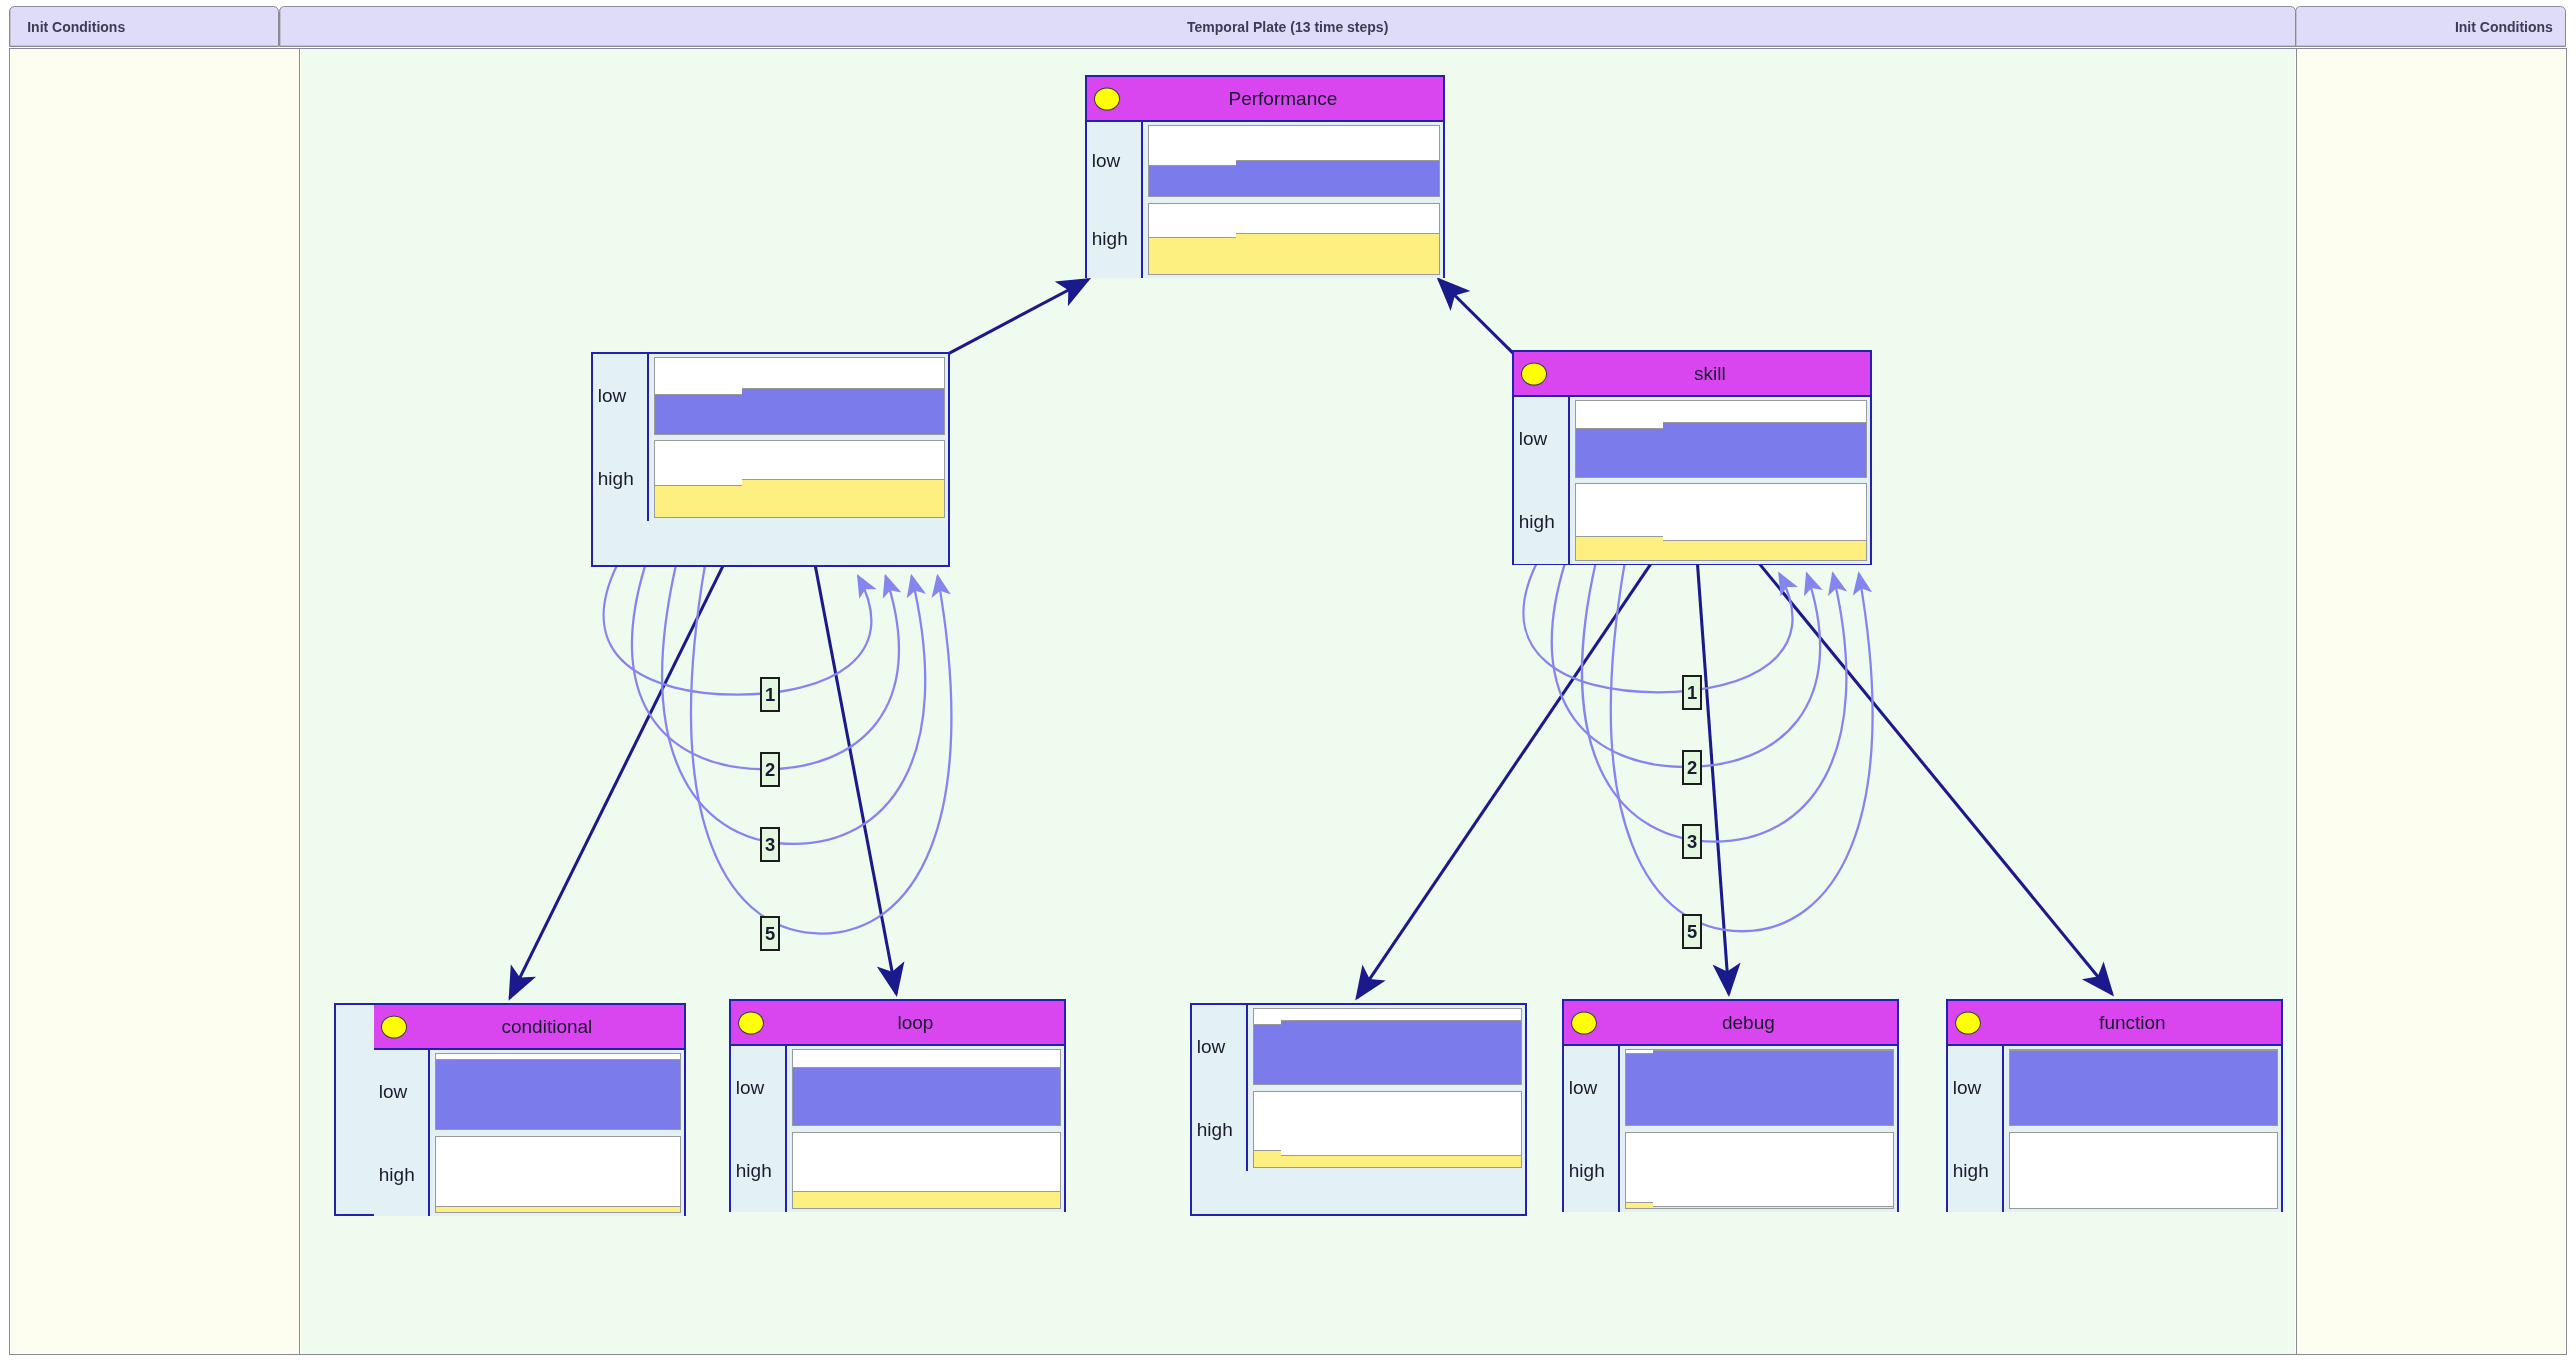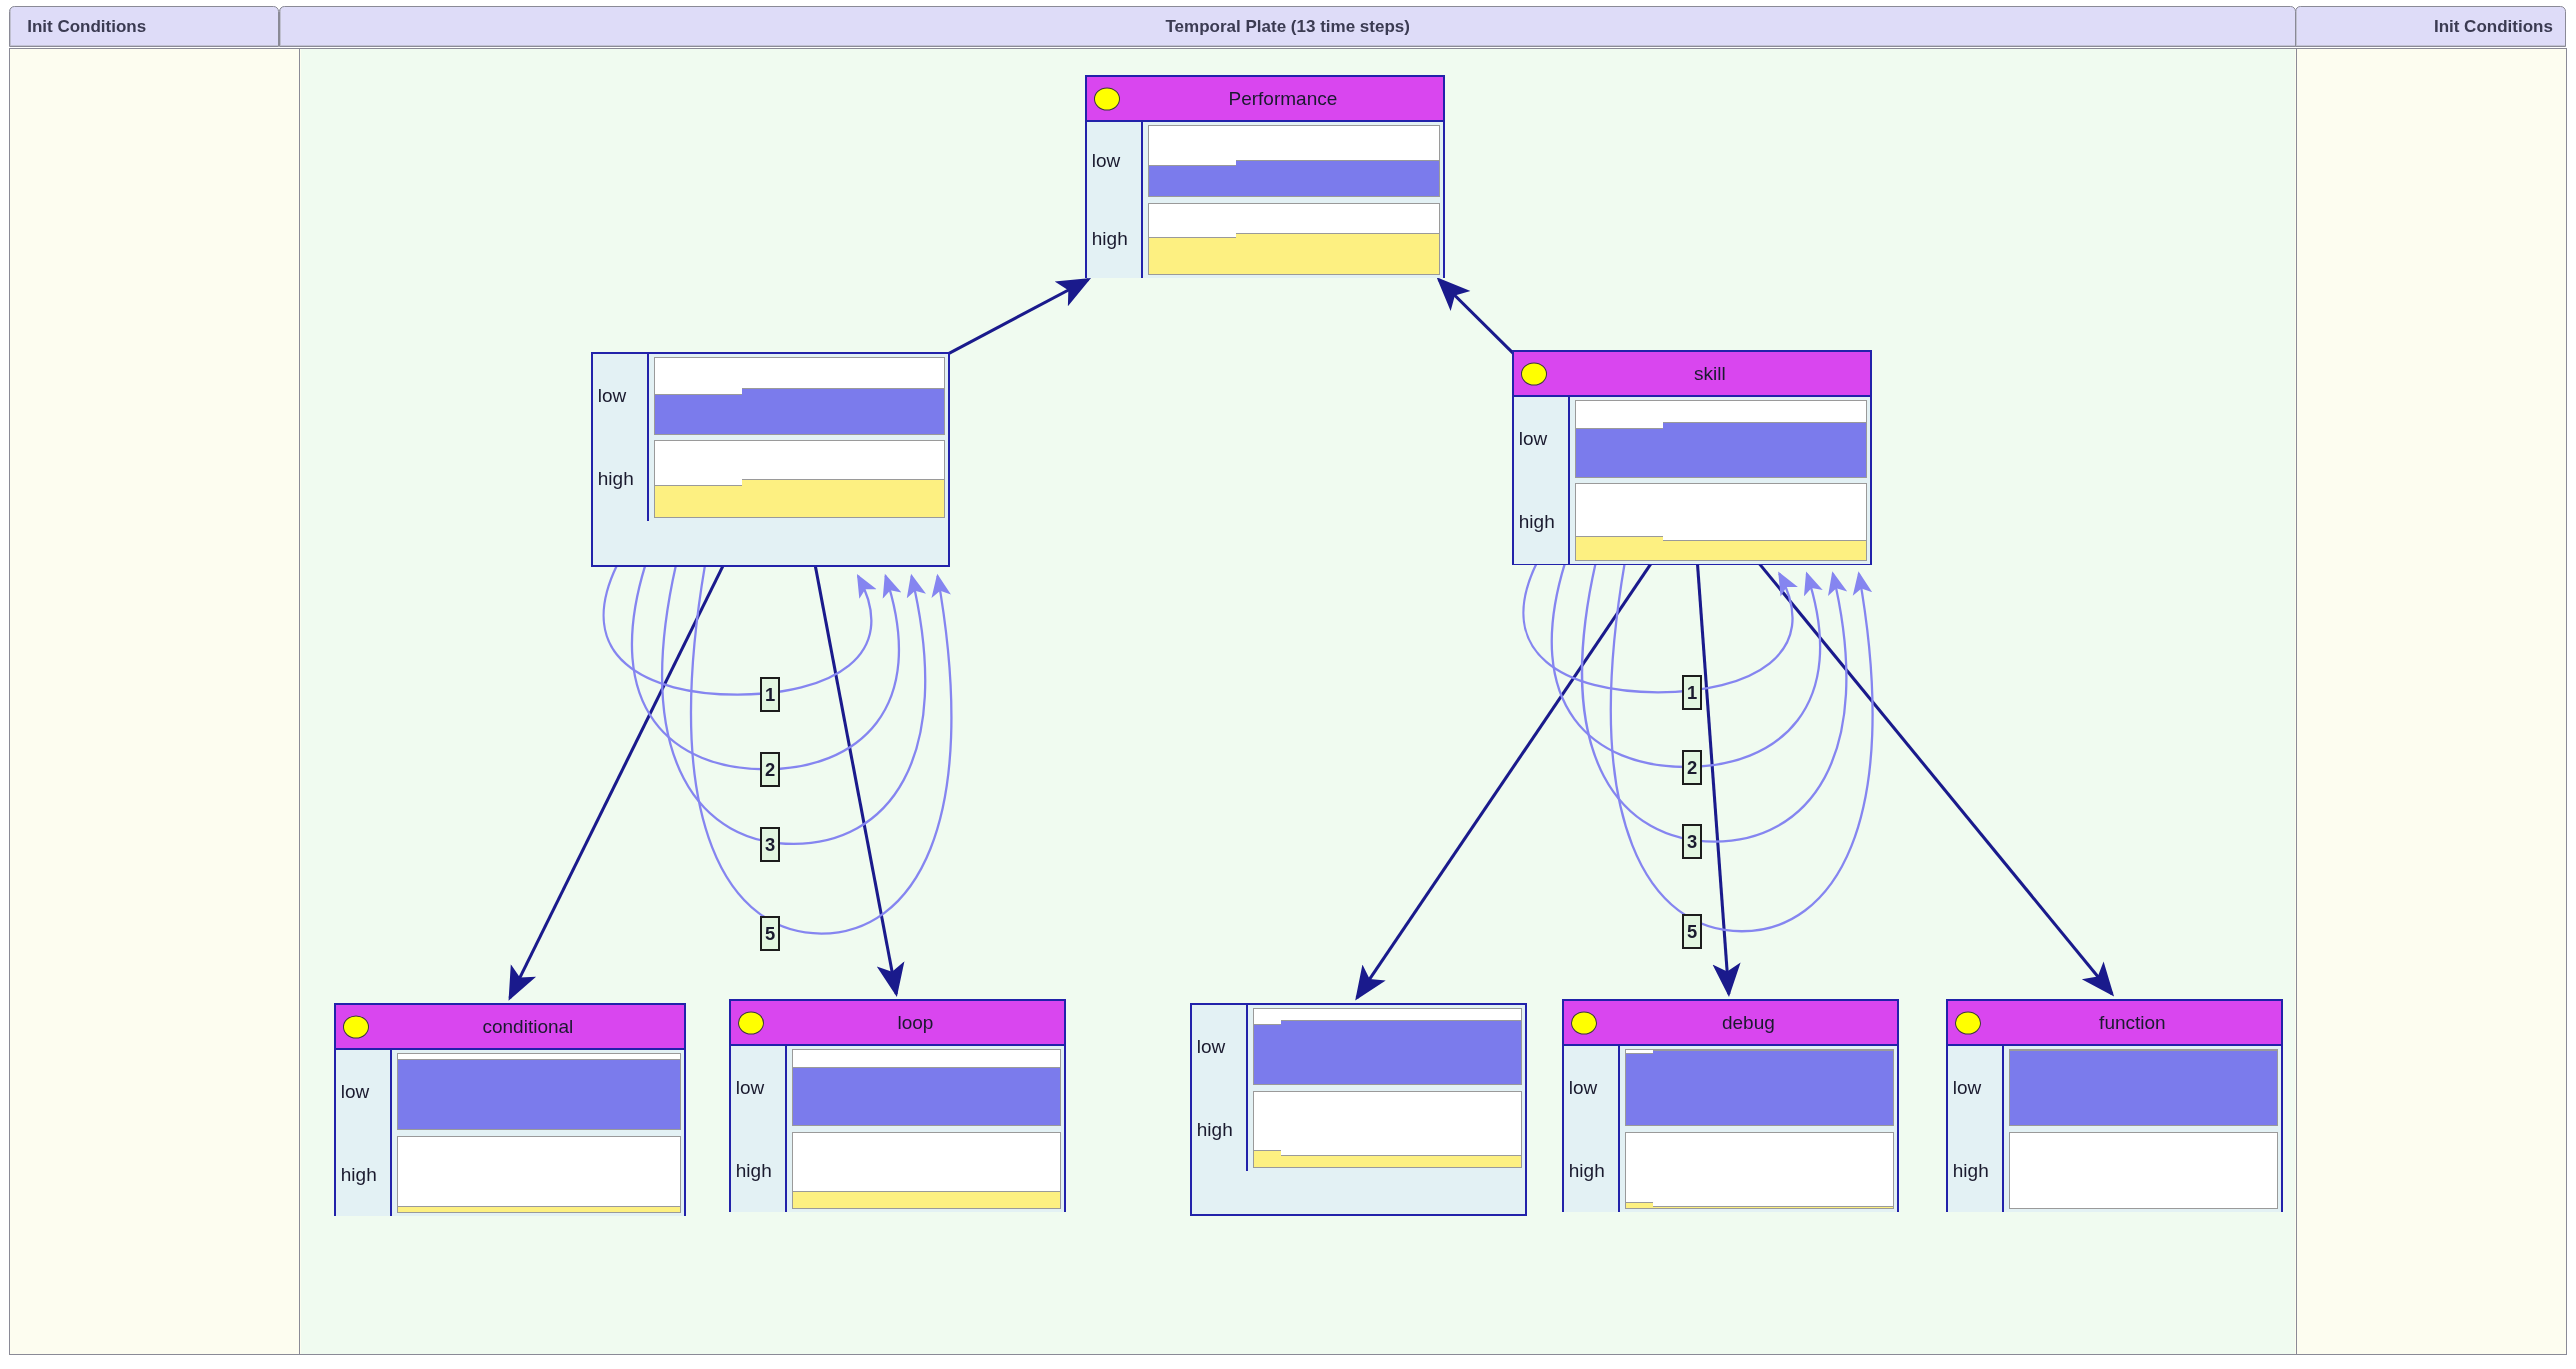--- a/index.html
+++ b/index.html
@@ -11,21 +11,21 @@
   .tabstrip{position:absolute;left:9.2px;top:6.1px;width:2558px;height:43px;}
   .tab{
     position:absolute;top:0;height:41px;
     background:#dedcf8;border:0.8px solid #8a8a96;
     border-top-left-radius:5.4px;border-top-right-radius:5.4px;
     box-sizing:border-box;
     box-shadow:0.8px -0.8px 0 #b9b9c6 inset;
   }
   .tab-label{
     position:absolute;top:50%;transform:translateY(-50%);
-    font-size:17px;font-weight:bold;color:#3b3b52;white-space:nowrap;
+    font-size:14px;font-weight:bold;color:#3b3b52;white-space:nowrap;
   }
   #tab-init{left:0;width:270px;}
   #tab-init .tab-label{left:17px;}
   #tab-plate{left:270px;width:2017px;}
   #tab-plate .tab-label{left:0;width:100%;text-align:center;}
   #tab-term{left:2286px;width:271px;}
   #tab-term .tab-label{right:12.3px;}
 
   
   .bodyframe{
@@ -371,21 +371,21 @@
                       <i style="height: 26%;"></i>
                     </div>
                     <div class="step" style="width: 10%;">
                       <i style="height: 26%;"></i>
                     </div>
                   </div>
                 </div>
               </div>
             </div>
           </div>
-          <div class="node" style="left: 33px; top: 954px; width: 352px; height: 213px;">
+          <div class="node" style="left: 33px; top: 954px; width: 352px; height: 213px; padding-left: 38px;">
             <div class="node-head">
               <span class="node-dot"></span>
               <span class="node-title">conditional</span>
             </div>
             <div class="node-body" style="height: 166px;">
               <div class="node-labels">
                 <div class="lab">low</div>
                 <div class="lab">high</div>
               </div>
               <div class="node-charts">

